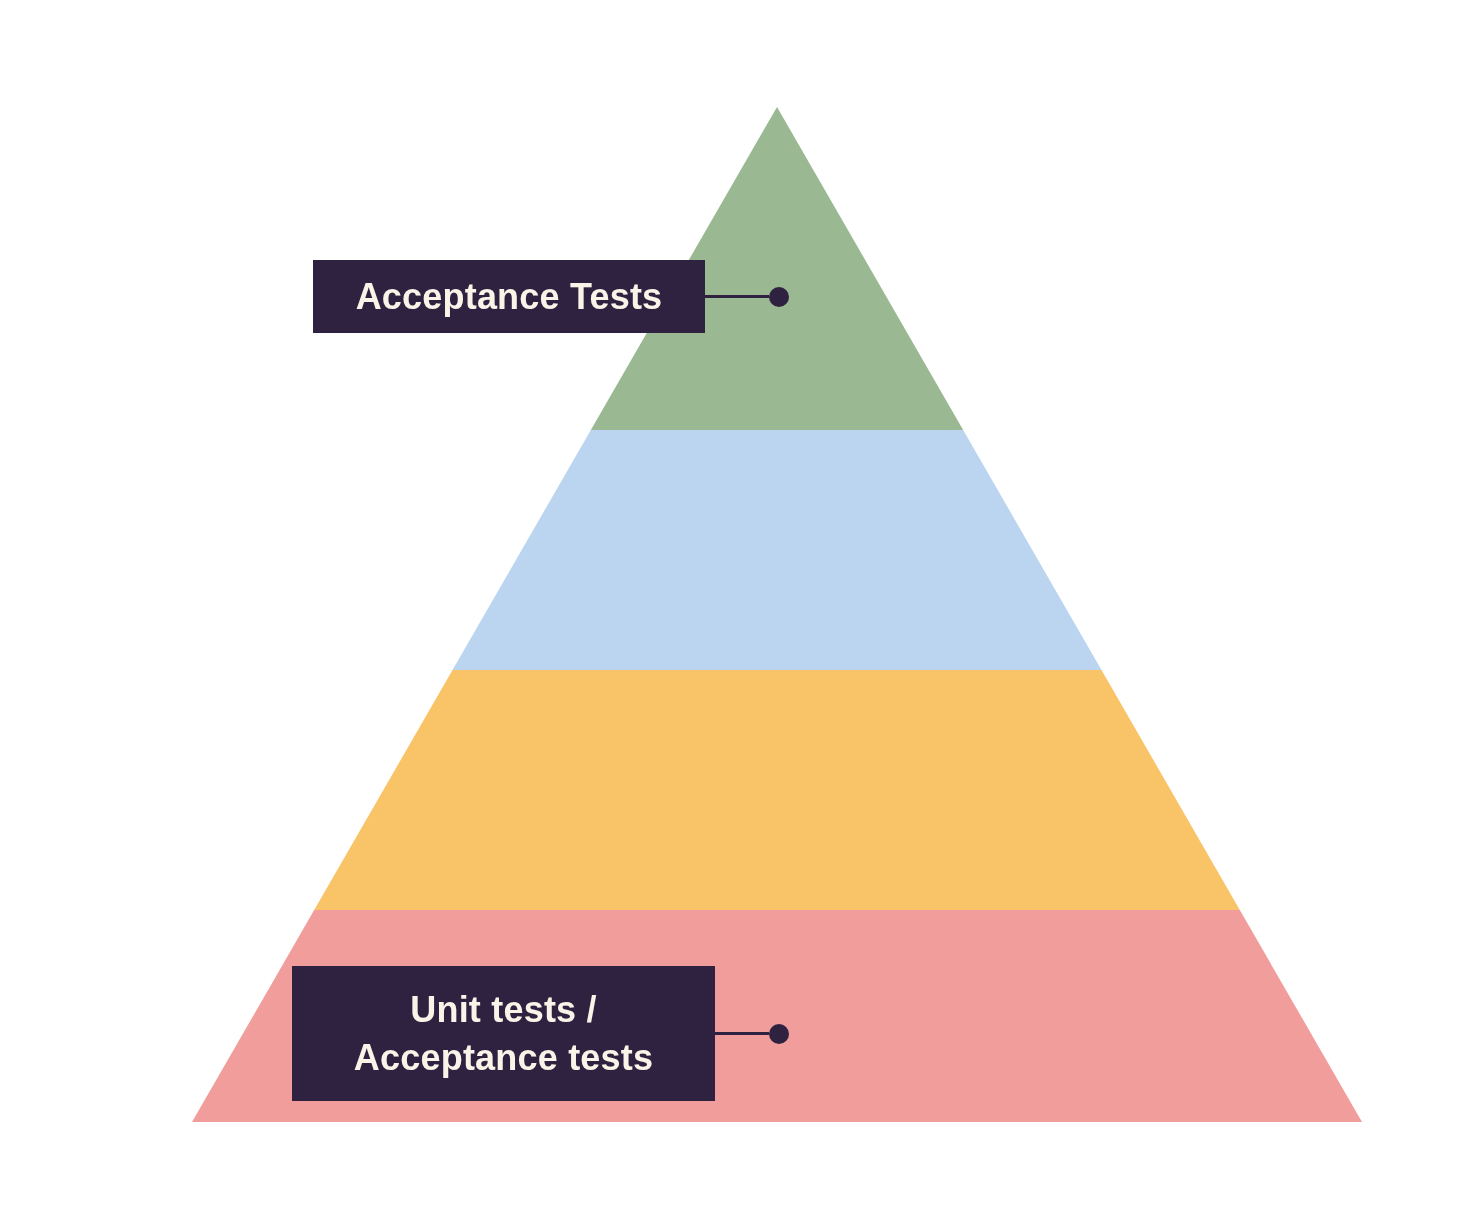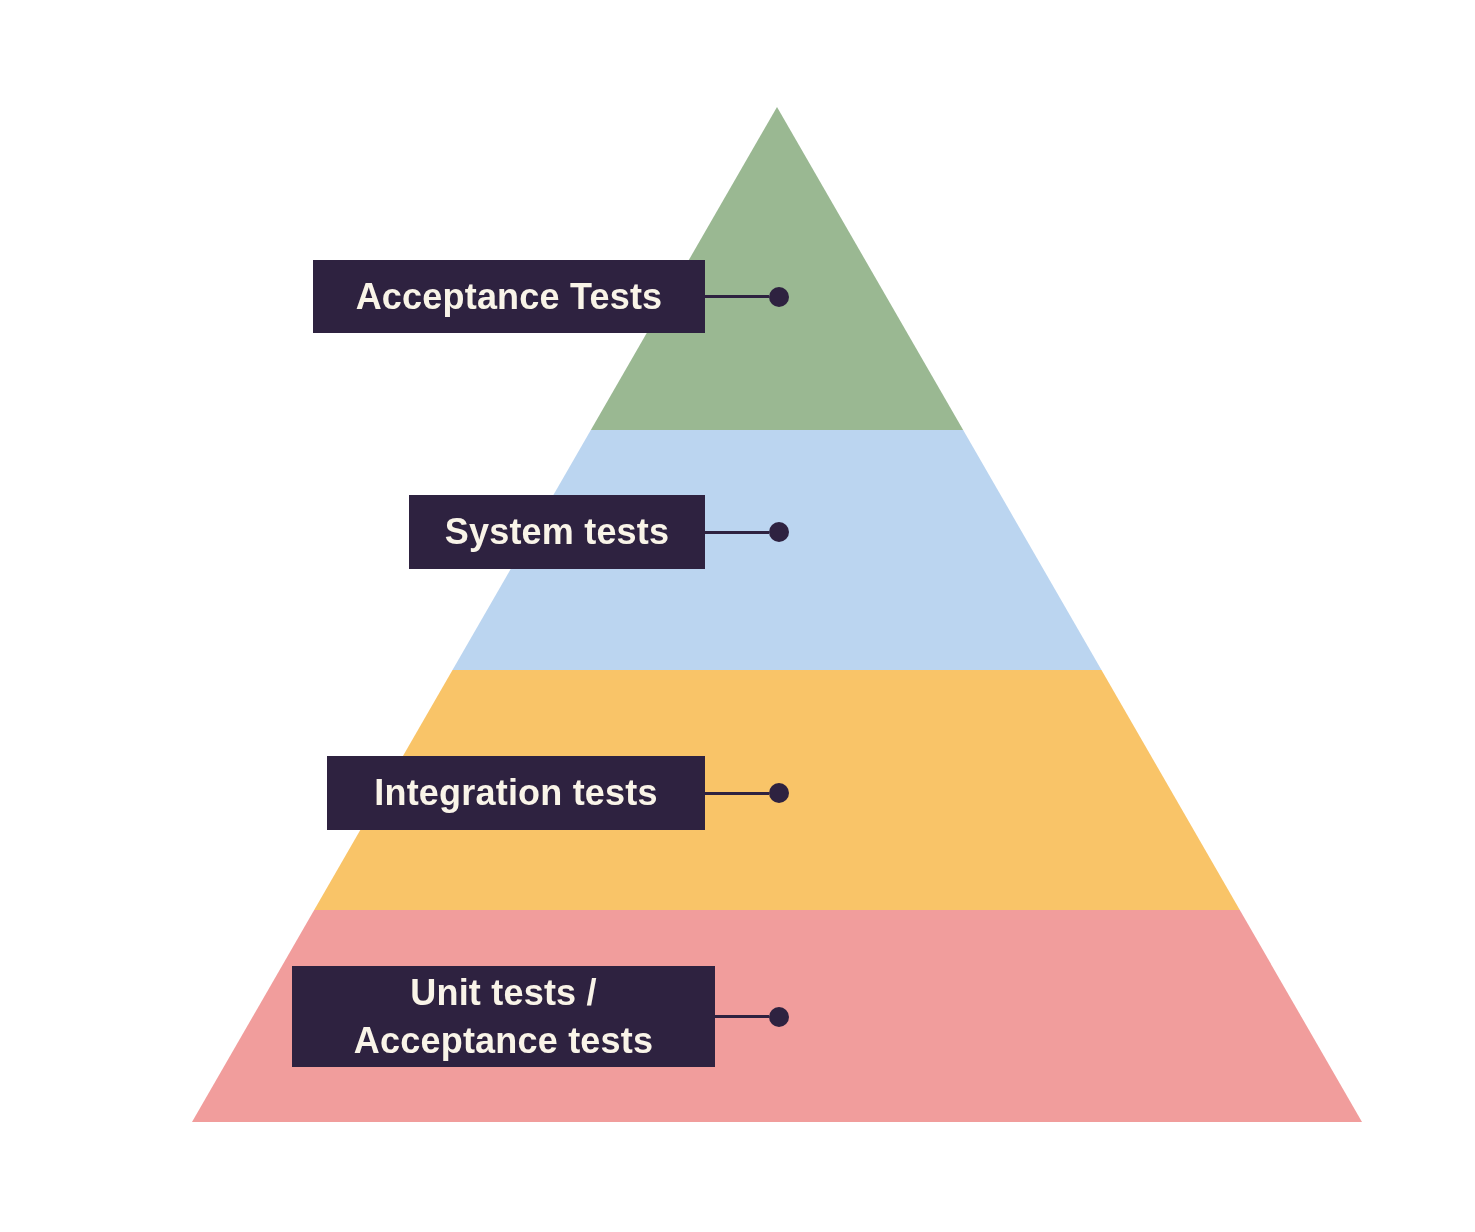--- a/index.html
+++ b/index.html
@@ -73,39 +73,23 @@
 
   <div class="callout" style="left:313px; top:260px; width:476px; height:73px;">
     <div class="callout-box" style="width:392px;">
       <span>Acceptance Tests</span>
 
     </div>
     <div class="callout-line"></div>
     <div class="callout-dot"></div>
   </div>
 
-  <div class="callout" style="left:409px; top:495px; width:380px; height:74px;">
-    <div class="callout-box" style="width:296px;">
-      <span>System tests</span>
 
-    </div>
-    <div class="callout-line"></div>
-    <div class="callout-dot"></div>
-  </div>
 
-  <div class="callout" style="left:327px; top:756px; width:462px; height:74px;">
-    <div class="callout-box" style="width:378px;">
-      <span>Integration tests</span>
-
-    </div>
-    <div class="callout-line"></div>
-    <div class="callout-dot"></div>
-  </div>
-
-  <div class="callout" style="left:283px; top:966px; width:506px; height:101px;padding-left:9px;">
+  <div class="callout" style="left:283px; top:966px; width:506px; height:135px;padding-left:9px;">
     <div class="callout-box" style="width:423px;">
       <span>Unit tests /</span>
       <span>Acceptance tests</span>
     </div>
     <div class="callout-line"></div>
     <div class="callout-dot"></div>
   </div>
 
 </div>
 

